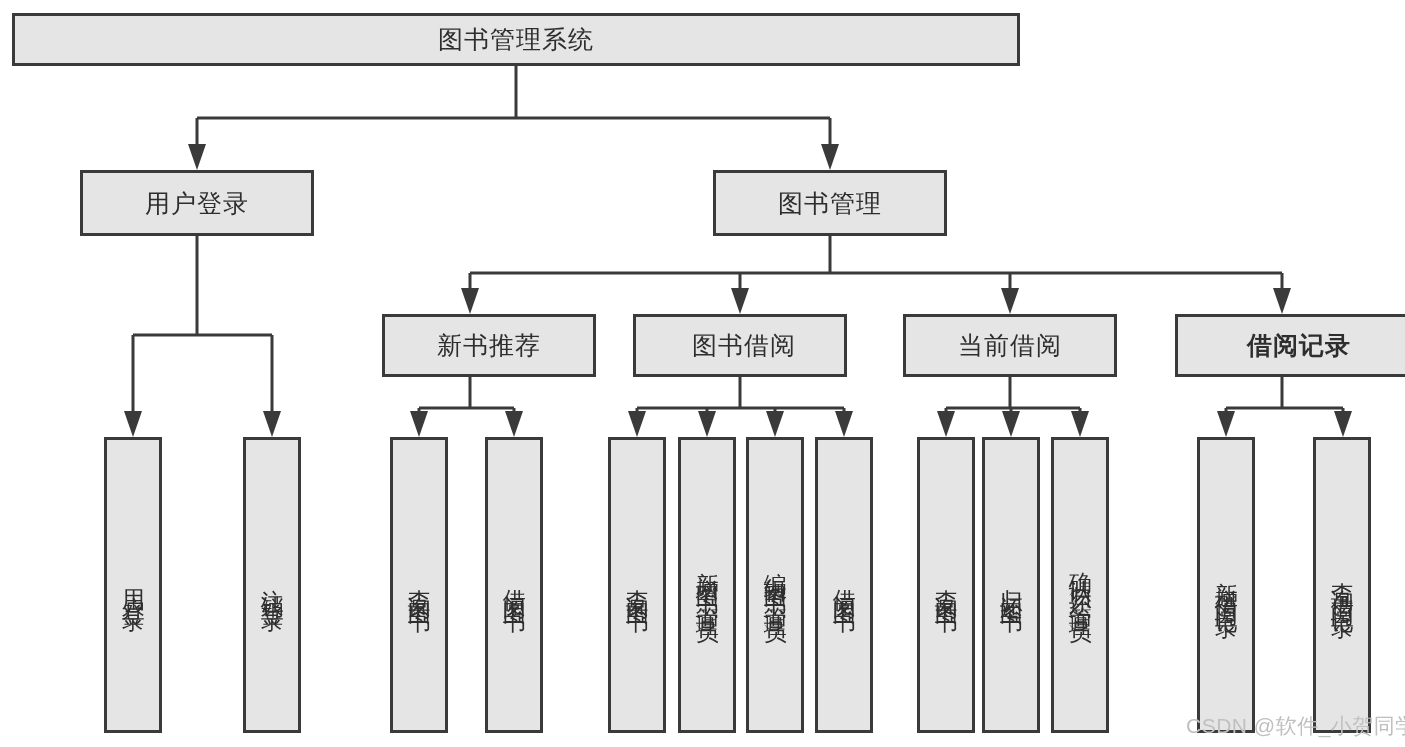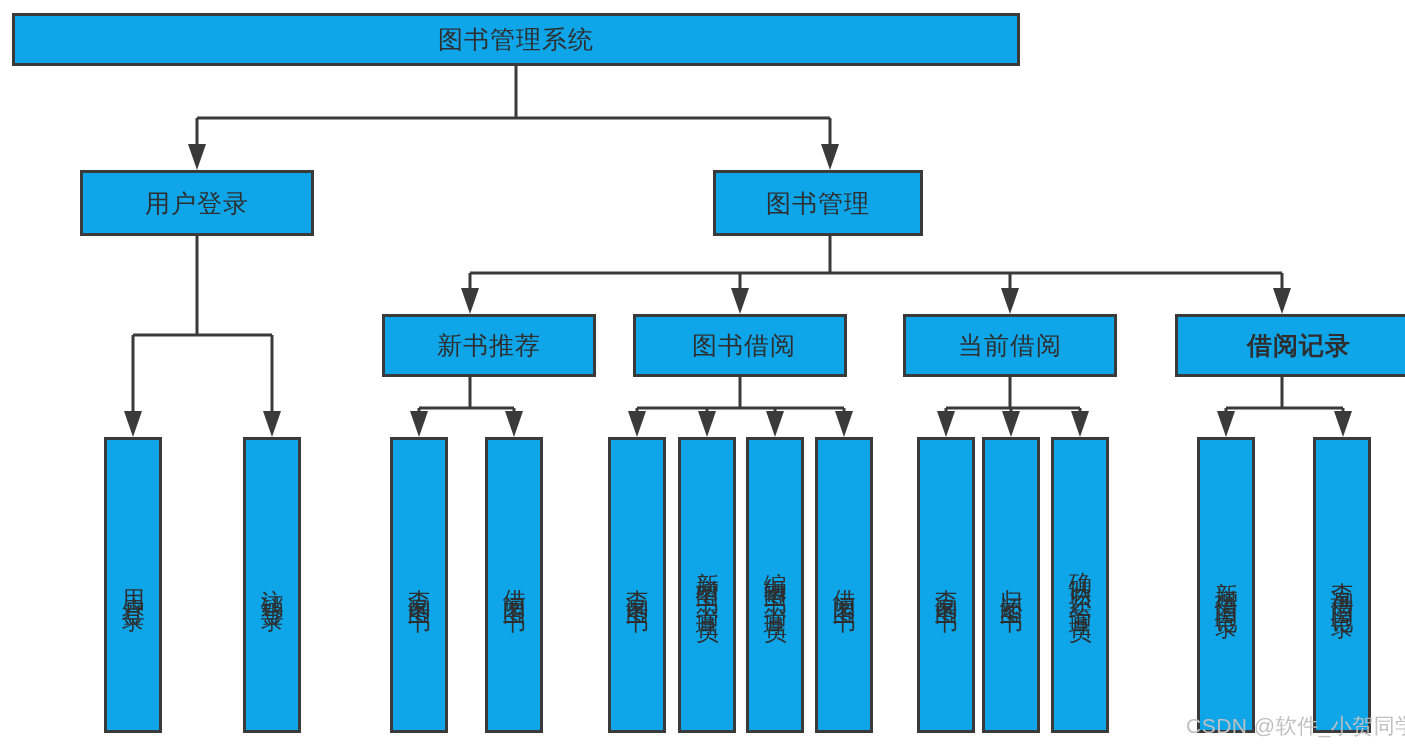--- a/index.html
+++ b/index.html
@@ -3,21 +3,21 @@
 <meta charset="utf-8">
 <style>
   html,body { margin:0; padding:0; background:#ffffff; }
   .stage {
     position:relative; width:1405px; height:747px; background:#ffffff;
     font-family:"Liberation Sans", sans-serif; overflow:hidden;
   }
   .connectors { position:absolute; left:0; top:0; width:1405px; height:747px; }
   .box {
     position:absolute; box-sizing:border-box;
-    border:3px solid #3a3a3a; background:#0ea5e9;
+    border:3px solid #3a3a3a; background:#e5e5e5;
     display:flex; align-items:center; justify-content:center;
     color:#2e2e2e;
   }
   .h-label { font-size:25px; letter-spacing:1px; white-space:nowrap; }
   .v-label {
     writing-mode:vertical-rl; text-orientation:mixed;
     font-size:23px; letter-spacing:7px; line-height:1.1; white-space:nowrap;
   }
   .watermark {
     position:absolute; left:1186px; top:712px; width:215px;
@@ -73,21 +73,21 @@
     </g>
   </svg>
 
   <div class="box" style="left:12px; top:13px; width:1008px; height:53px;">
     <span class="h-label">图书管理系统</span>
   </div>
 
   <div class="box" style="left:80px; top:170px; width:234px; height:66px;">
     <span class="h-label">用户登录</span>
   </div>
-  <div class="box" style="left:713px; top:170px; width:210px; height:66px;">
+  <div class="box" style="left:713px; top:170px; width:234px; height:66px;">
     <span class="h-label">图书管理</span>
   </div>
 
   <div class="box" style="left:382px; top:314px; width:214px; height:63px;">
     <span class="h-label">新书推荐</span>
   </div>
   <div class="box" style="left:633px; top:314px; width:214px; height:63px;padding-left:8px;">
     <span class="h-label">图书借阅</span>
   </div>
   <div class="box" style="left:903px; top:314px; width:214px; height:63px;">

